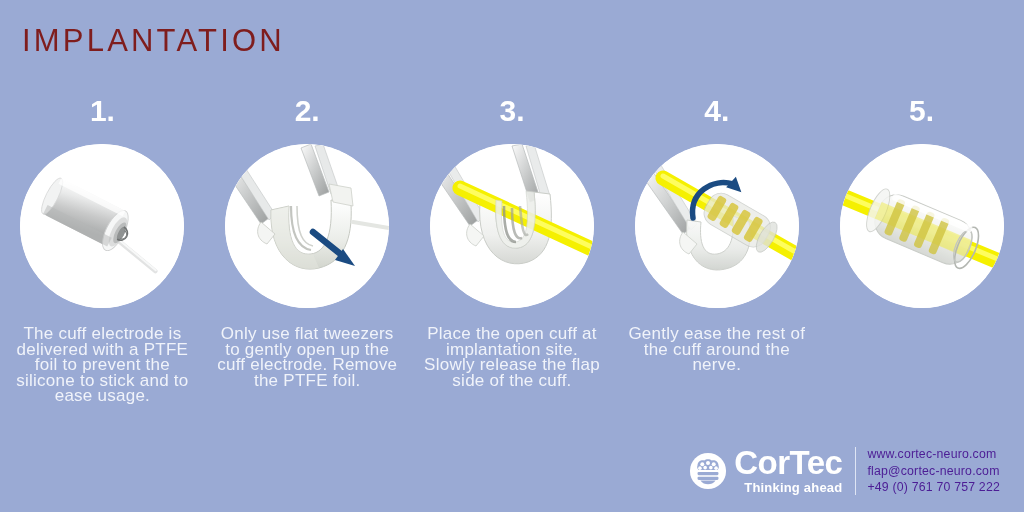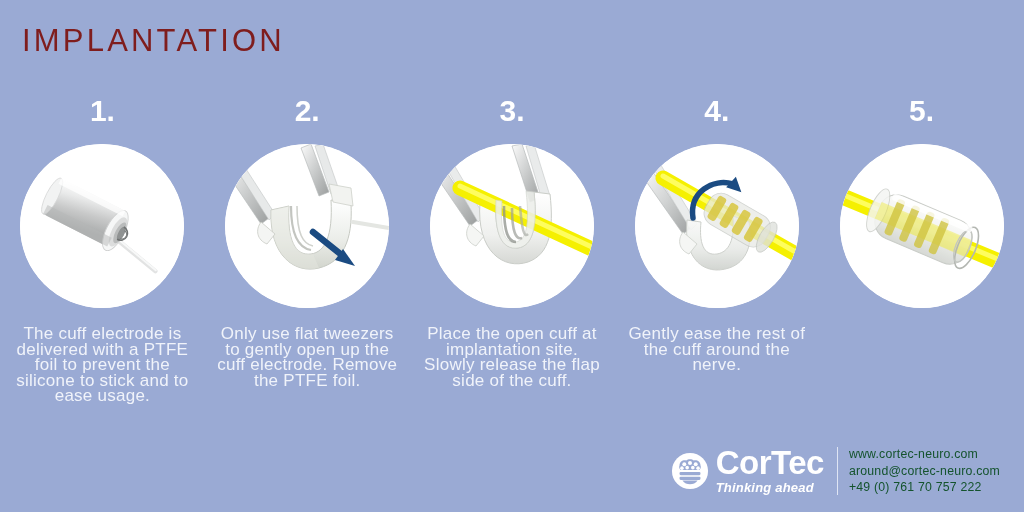--- a/index.html
+++ b/index.html
@@ -94,54 +94,53 @@
   .brand-block {
     display: flex;
     align-items: center;
     height: 58px;
   }
   .brain-icon { width: 38px; height: 38px; margin-right: 7px; display:block; }
   .wordmark-block {
     display: flex;
     flex-direction: column;
     justify-content: center;
-    align-items: flex-start;
+    align-items: flex-end;
     height: 52px;
   }
   .wordmark {
     font-size: 33px;
     font-weight: bold;
     color: #ffffff;
     line-height: 32px;
     letter-spacing: -0.5px;
   }
   .tagline {
     font-size: 13px;
-    font-style: italic;
     font-weight: bold;
     color: #ffffff;
     line-height: 16px;
     letter-spacing: 0.2px;
     margin-top: 1px;
   }
   .divider {
     width: 1px;
     height: 48px;
     background: #dfe5f4;
     margin: 0 11px 0 13px;
   }
   .contact {
     display: flex;
     flex-direction: column;
     justify-content: center;
     height: 52px;
   }
   .contact div {
     font-size: 12.3px;
-    color: #14532d;
+    color: #4c1d95;
     line-height: 16.5px;
     letter-spacing: 0.2px;
     white-space: nowrap;
   }
 </style>
 </head>
 <body>
 
 <div id="poster">
 
@@ -399,18 +398,18 @@
         </g>
       </svg>
       <div class="wordmark-block">
         <div class="wordmark">CorTec</div>
         <div class="tagline">Thinking ahead</div>
       </div>
     </div>
     <div class="divider"></div>
     <div class="contact">
       <div>www.cortec-neuro.com</div>
-      <div>around@cortec-neuro.com</div>
+      <div>flap@cortec-neuro.com</div>
       <div>+49 (0) 761 70 757 222</div>
     </div>
   </div>
 
 </div>
 
 </body></html>

